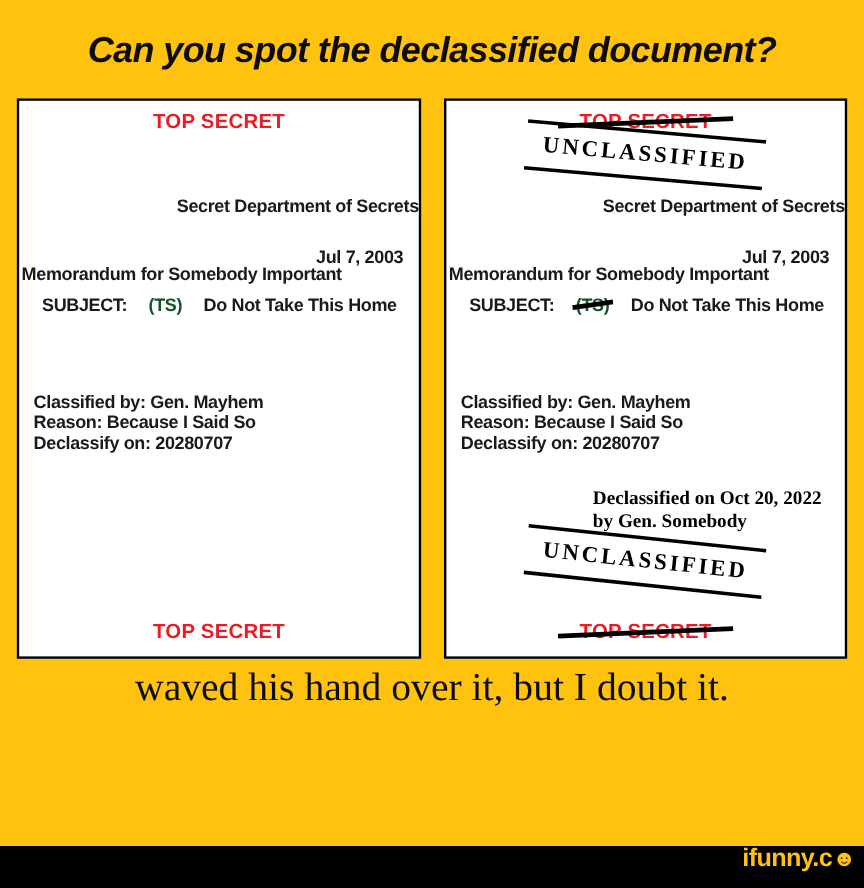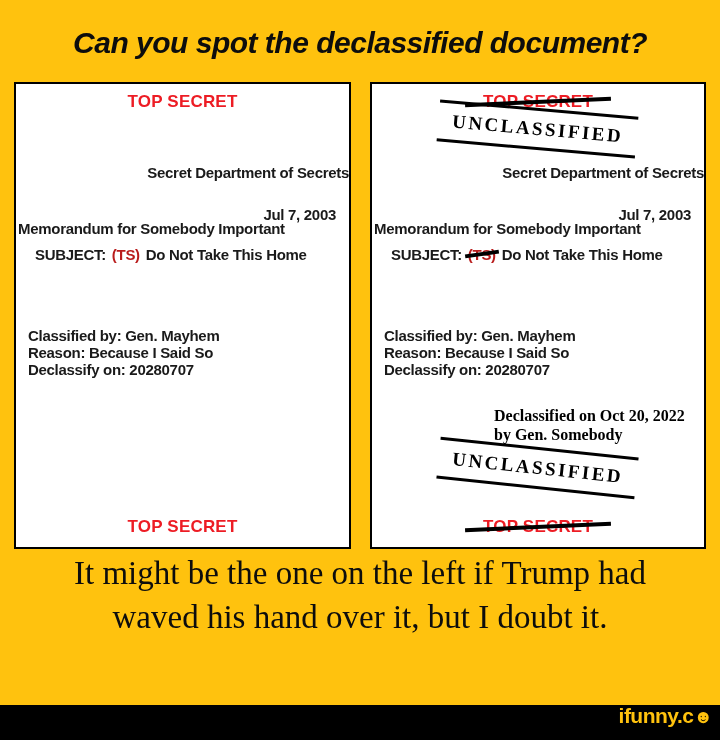--- a/index.html
+++ b/index.html
@@ -66,21 +66,21 @@
   }
   .memo {
     position: absolute;
     top: 136px; left: 2px;
   }
   .subject {
     position: absolute;
     top: 162px; left: 19px;
     white-space: nowrap;
   }
-  .subject .marking { color: #b91c1c; margin: 0 2px; }
+  .subject .marking { color: #14532d; margin: 0 14px; }
   .classblock {
     position: absolute;
     top: 243px; left: 12px;
     line-height: 17px;
   }
 
   
   .struck { position: relative; display: inline-block; }
   .struck::after {
     content: "";
@@ -226,21 +226,20 @@
     </div>
     <div class="stamp-wrap stamp-wrap-bottom">
       <span class="stamp stamp-bottom">UNCLASSIFIED</span>
     </div>
     <div class="ts ts-bottom">
       <span class="struck">TOP SECRET</span>
     </div>
   </div>
 
   <div class="caption">
-    <div>It might be the one on the left if Trump had</div>
     <div>waved his hand over it, but I doubt it.</div>
   </div>
 
   <div class="watermark">bullys-suck.com</div>
   <div class="footer-bar">
     <span class="ifunny-logo">
       <span>ifunny.c</span><span class="smiley">☻</span>
     </span>
   </div>
 

